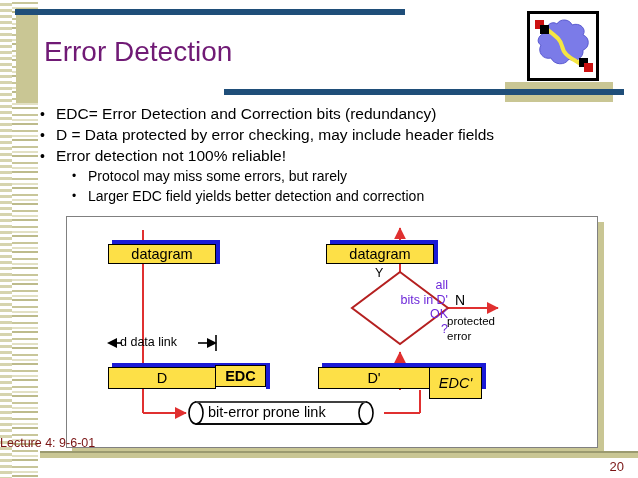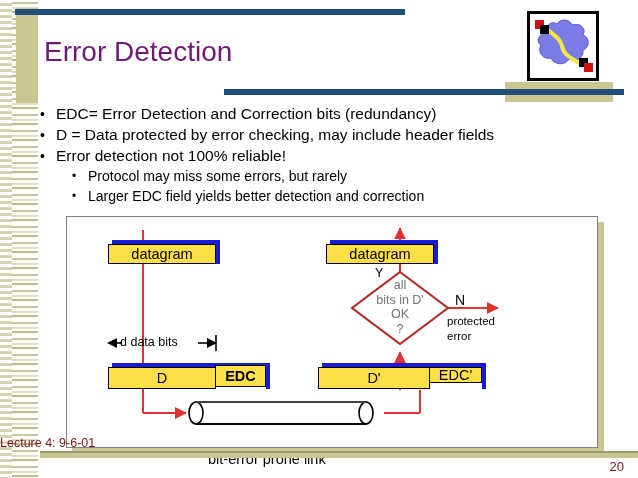--- a/index.html
+++ b/index.html
@@ -164,24 +164,24 @@
     left: 0; top: 0;
     width: 638px; height: 478px;
     pointer-events: none;
   }
 
   
   #diamond-text {
     position: absolute;
     left: 352px; top: 278px;
     width: 96px;
-    text-align: center;
+    text-align: right;
     font-size: 12.5px;
     line-height: 14.5px;
-    color: #737373;
+    color: #6d28d9;
   }
 
   .lbl {
     position: absolute;
     color: #000000;
     white-space: nowrap;
   }
 
   
   #footer-rule-tan {
@@ -319,34 +319,34 @@
 </div>
 <div class="box3d" style="left:215px; top:365px; width:51px; height:22px;font-weight:bold;">
   <span>EDC</span>
 </div>
 
 <div class="blue-top" style="left:322px; top:363px; width:164px; height:4px;"></div>
 <div class="blue-right" style="left:482px; top:363px; width:4px; height:26px;"></div>
 <div class="box3d" style="left:318px; top:367px; width:112px; height:22px;">
   <span>D'</span>
 </div>
-<div class="box3d" style="left:429px; top:367px; width:53px; height:16px;">
+<div class="box3d" style="left:429px; top:367px; width:53px; height:32px;font-style:italic;">
   <span>EDC'</span>
 </div>
 
 <div id="diamond-text">
   <div>all</div>
   <div>bits in D'</div>
   <div>OK</div>
   <div>?</div>
 </div>
 
 <div class="lbl" style="left:375px; top:266px; font-size:12.5px;">Y</div>
 <div class="lbl" style="left:455px; top:292px; font-size:14px;">N</div>
 <div class="lbl" style="left:447px; top:315px; font-size:11.5px;">protected</div>
 <div class="lbl" style="left:447px; top:330px; font-size:11.5px;">error</div>
-<div class="lbl" style="left:120px; top:335px; font-size:12.5px;">d data bits</div>
-<div class="lbl" style="left:208px; top:404px; font-size:14.5px;margin-top:47px;">bit-error prone link</div>
+<div class="lbl" style="left:120px; top:335px; font-size:12.5px;">d data link</div>
+<div class="lbl" style="left:208px; top:404px; font-size:14.5px;">bit-error prone link</div>
 
 <div id="footer-rule-tan"></div>
 <div id="footer-rule-line"></div>
 <div id="footer-center">Lecture 4: 9-6-01</div>
 <div id="footer-page">20</div>
 
 </body></html>

